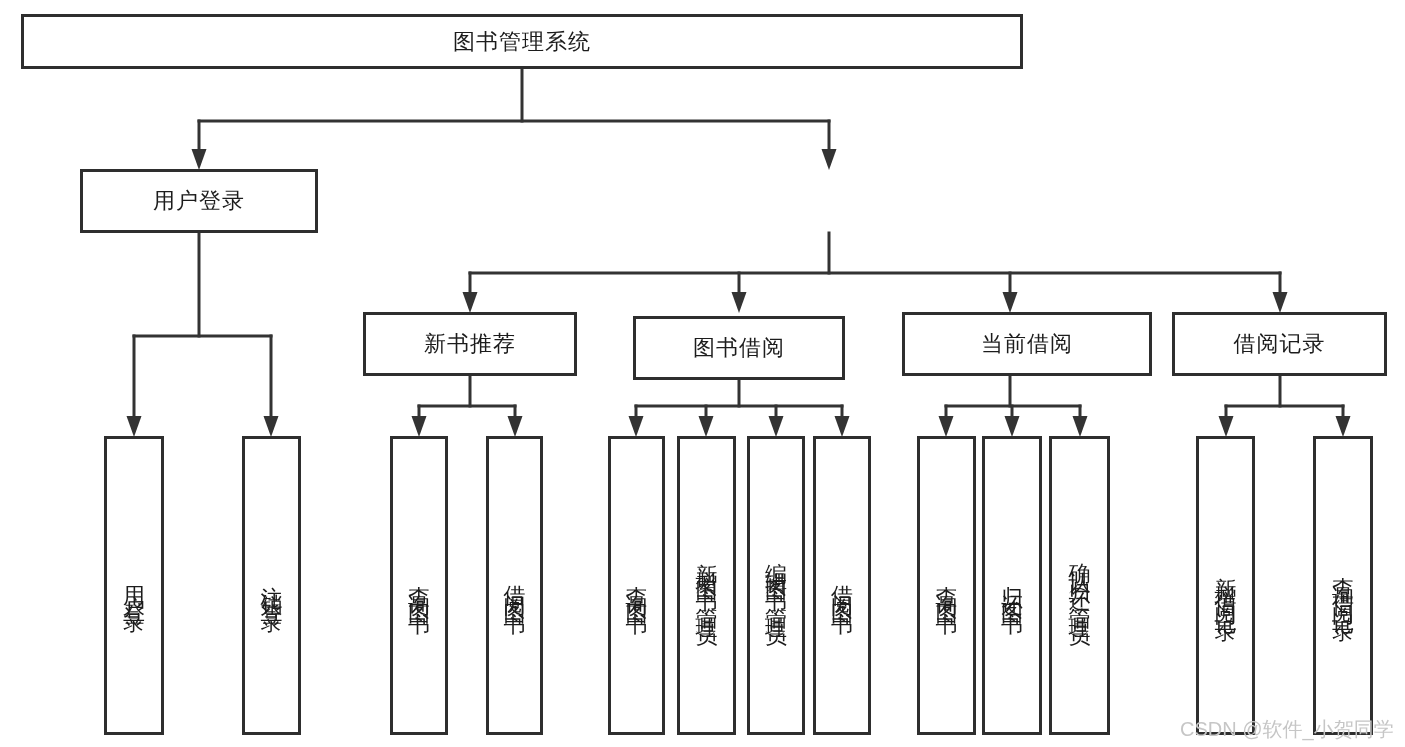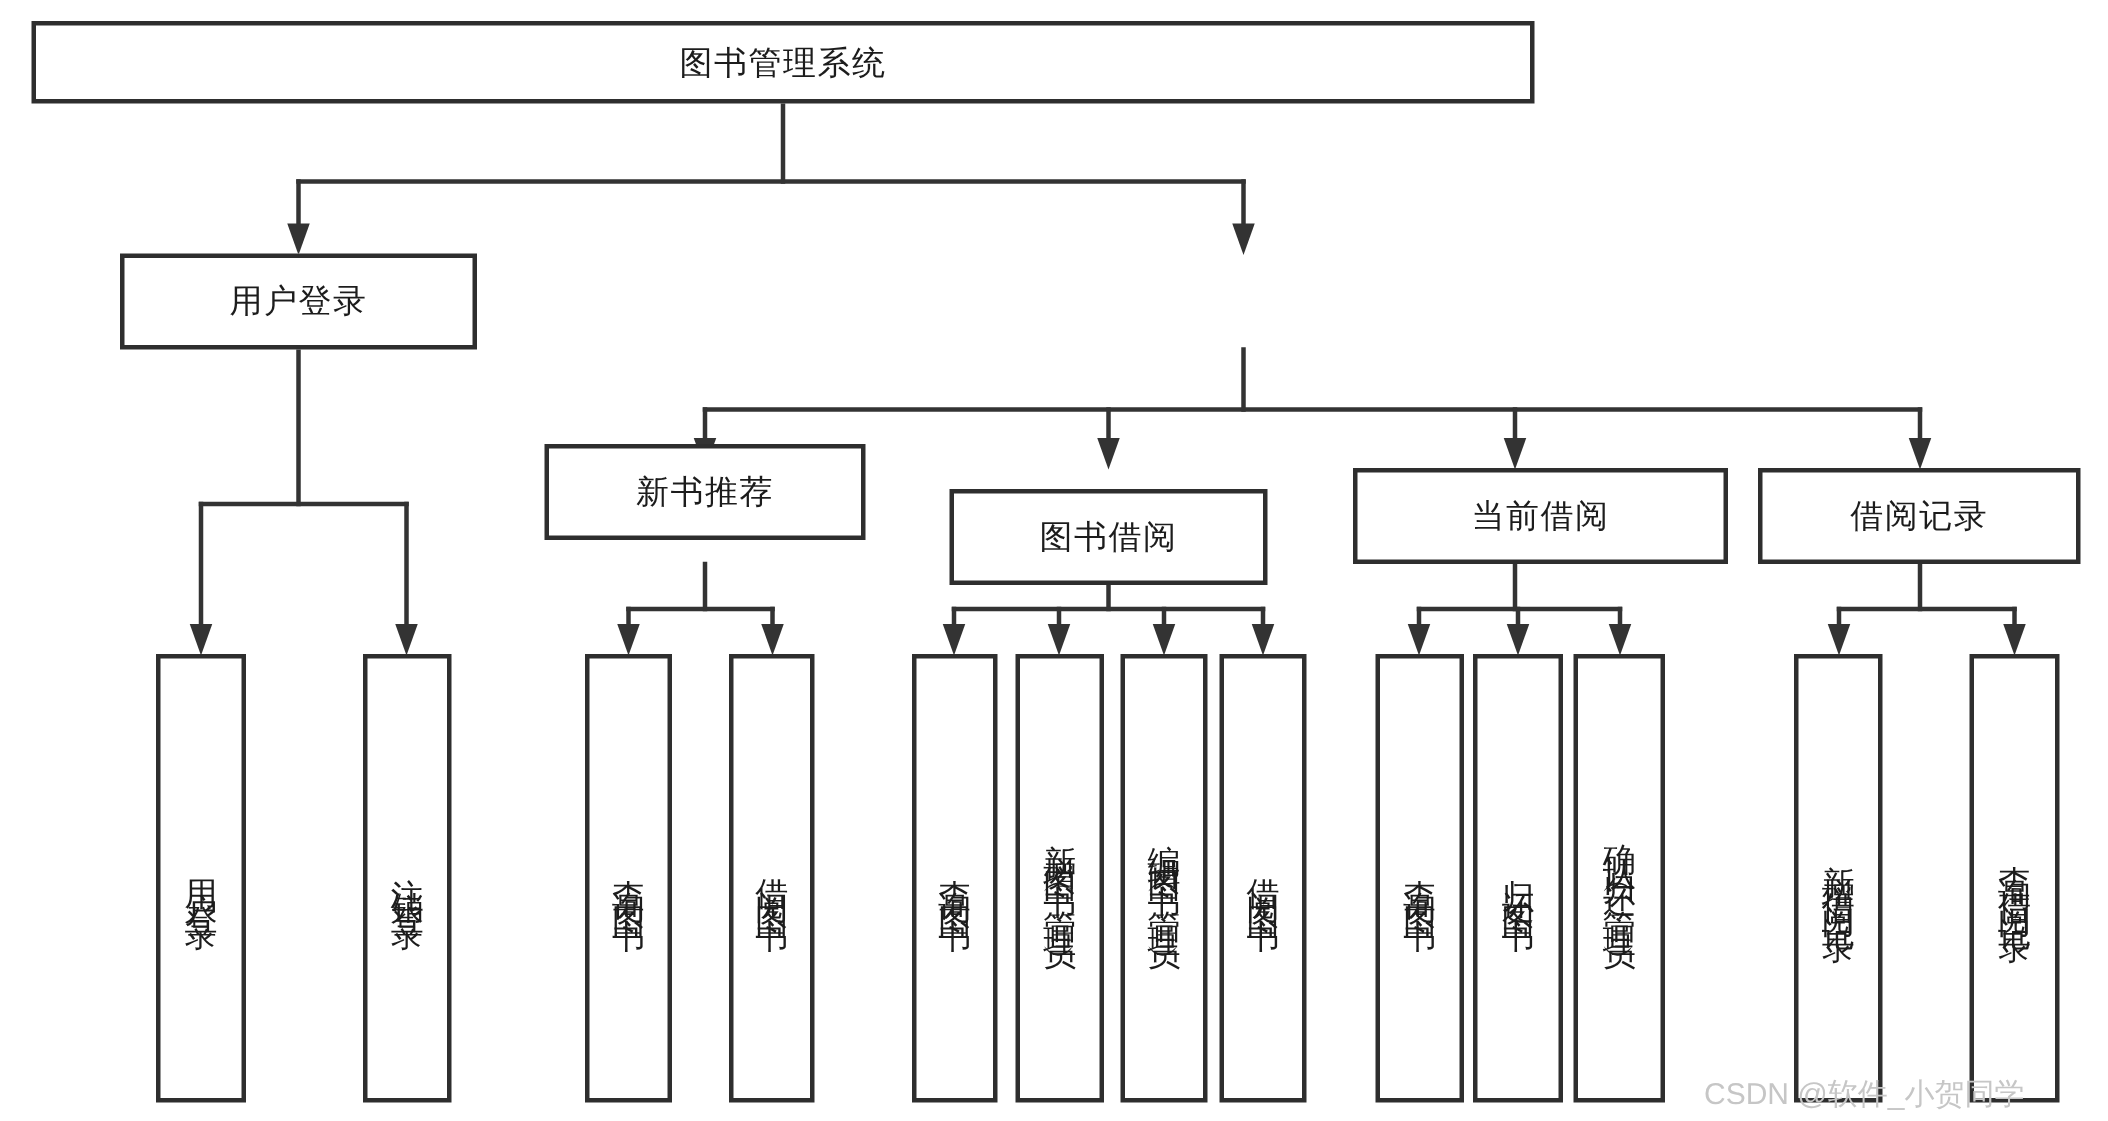--- a/index.html
+++ b/index.html
@@ -40,21 +40,21 @@
   }
   .leaf .label {
     writing-mode: vertical-rl;
     text-orientation: mixed;
     letter-spacing: 9px;
     line-height: 1;
     white-space: normal;
   }
   .watermark {
     position: absolute;
-    left: 1136px;
+    left: 1180px;
     top: 716px;
     font-size: 20px;
     color: #c6c6c6;
     white-space: nowrap;
     z-index: 6;
   }
 </style>
 </head>
 <body>
 
@@ -127,24 +127,24 @@
   </svg>
 
   <div class="node" style="left:21px;top:14px;width:1002px;height:55px;">
     <span class="label">图书管理系统</span>
   </div>
 
   <div class="node" style="left:80px;top:169px;width:238px;height:64px;">
     <span class="label">用户登录</span>
   </div>
 
-  <div class="node" style="left:363px;top:296px;width:214px;height:64px;">
+  <div class="node" style="left:363px;top:312px;width:214px;height:64px;">
     <span class="label">新书推荐</span>
   </div>
-  <div class="node" style="left:633px;top:326px;width:212px;height:64px;">
+  <div class="node" style="left:633px;top:316px;width:212px;height:64px;">
     <span class="label">图书借阅</span>
   </div>
   <div class="node" style="left:902px;top:312px;width:250px;height:64px;">
     <span class="label">当前借阅</span>
   </div>
   <div class="node" style="left:1172px;top:312px;width:215px;height:64px;">
     <span class="label">借阅记录</span>
   </div>
 
   <div class="node leaf" style="left:104px;top:436px;width:60px;height:299px;">

